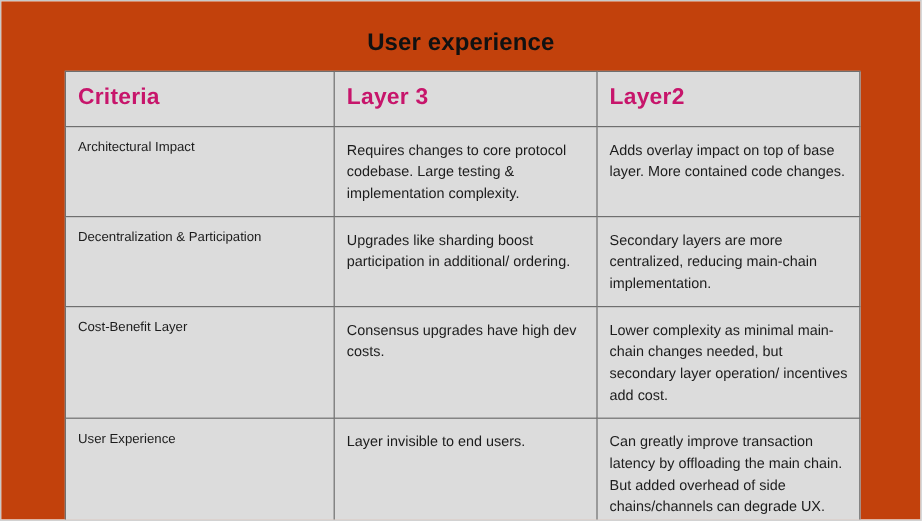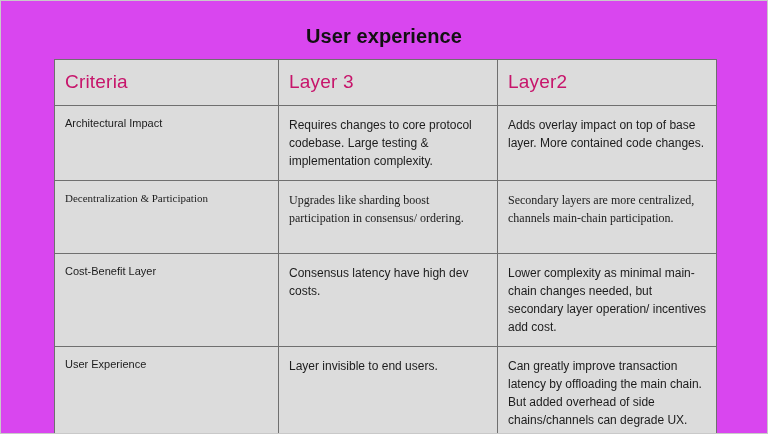--- a/index.html
+++ b/index.html
@@ -12,21 +12,21 @@
     background: #ffffff;
     font-family: "Liberation Sans", sans-serif;
     overflow: hidden;
     box-sizing: border-box;
     border: 1px solid #c9c9c9;
   }
   .page {
     position: relative;
     width: 766px;
     height: 432px;
-    background: #d946ef;
+    background: #c2410c;
   }
   .page-title {
     text-align: center;
     font-size: 20px;
     font-weight: bold;
     color: #111111;
     letter-spacing: 0.1px;
     margin: 0;
     padding-top: 24px;
     padding-bottom: 0;
@@ -55,42 +55,42 @@
     padding-top: 11px;
     padding-bottom: 12px;
   }
   col.c-criteria { width: 224px; }
   col.c-l1 { width: 219px; }
   col.c-l2 { width: 219px; }
 
   .hdr-text {
     color: #c7156b;
     font-size: 19px;
-    font-weight: normal;
+    font-weight: bold;
     line-height: 1.15;
     letter-spacing: 0.2px;
     display: block;
   }
   .crit-text {
     color: #1c1c1c;
     font-size: 11px;
     font-weight: normal;
     line-height: 1.35;
     display: block;
   }
   .body-text {
     color: #1c1c1c;
     font-size: 12px;
     font-weight: normal;
     line-height: 1.5;
     display: block;
   }
   tr.r1 td { height: 48px; margin-top: 48px; }
   tr.r2 td { height: 38px; }
-  tr.r3 td { height: 52px; font-family: Liberation Serif, serif; }
+  tr.r3 td { height: 52px; }
   tr.r4 td { height: 58px; }
   tr.r5 td { height: 62px; }
 </style>
 </head>
 <body>
 
 <div class="page">
 
   <h1 class="page-title">User experience</h1>
 
@@ -124,32 +124,32 @@
           </td>
           <td>
             <span class="body-text">Adds overlay impact on top of base layer. More contained code changes.</span>
           </td>
         </tr>
         <tr class="r3">
           <td>
             <span class="crit-text">Decentralization &amp; Participation</span>
           </td>
           <td>
-            <span class="body-text">Upgrades like sharding boost participation in consensus/ ordering.</span>
+            <span class="body-text">Upgrades like sharding boost participation in additional/ ordering.</span>
           </td>
           <td>
-            <span class="body-text">Secondary layers are more centralized, channels main-chain participation.</span>
+            <span class="body-text">Secondary layers are more centralized, reducing main-chain implementation.</span>
           </td>
         </tr>
         <tr class="r4">
           <td>
             <span class="crit-text">Cost-Benefit Layer</span>
           </td>
           <td>
-            <span class="body-text">Consensus latency have high dev costs.</span>
+            <span class="body-text">Consensus upgrades have high dev costs.</span>
           </td>
           <td>
             <span class="body-text">Lower complexity as minimal main-chain changes needed, but secondary layer operation/ incentives add cost.</span>
           </td>
         </tr>
         <tr class="r5">
           <td>
             <span class="crit-text">User Experience</span>
           </td>
           <td>

